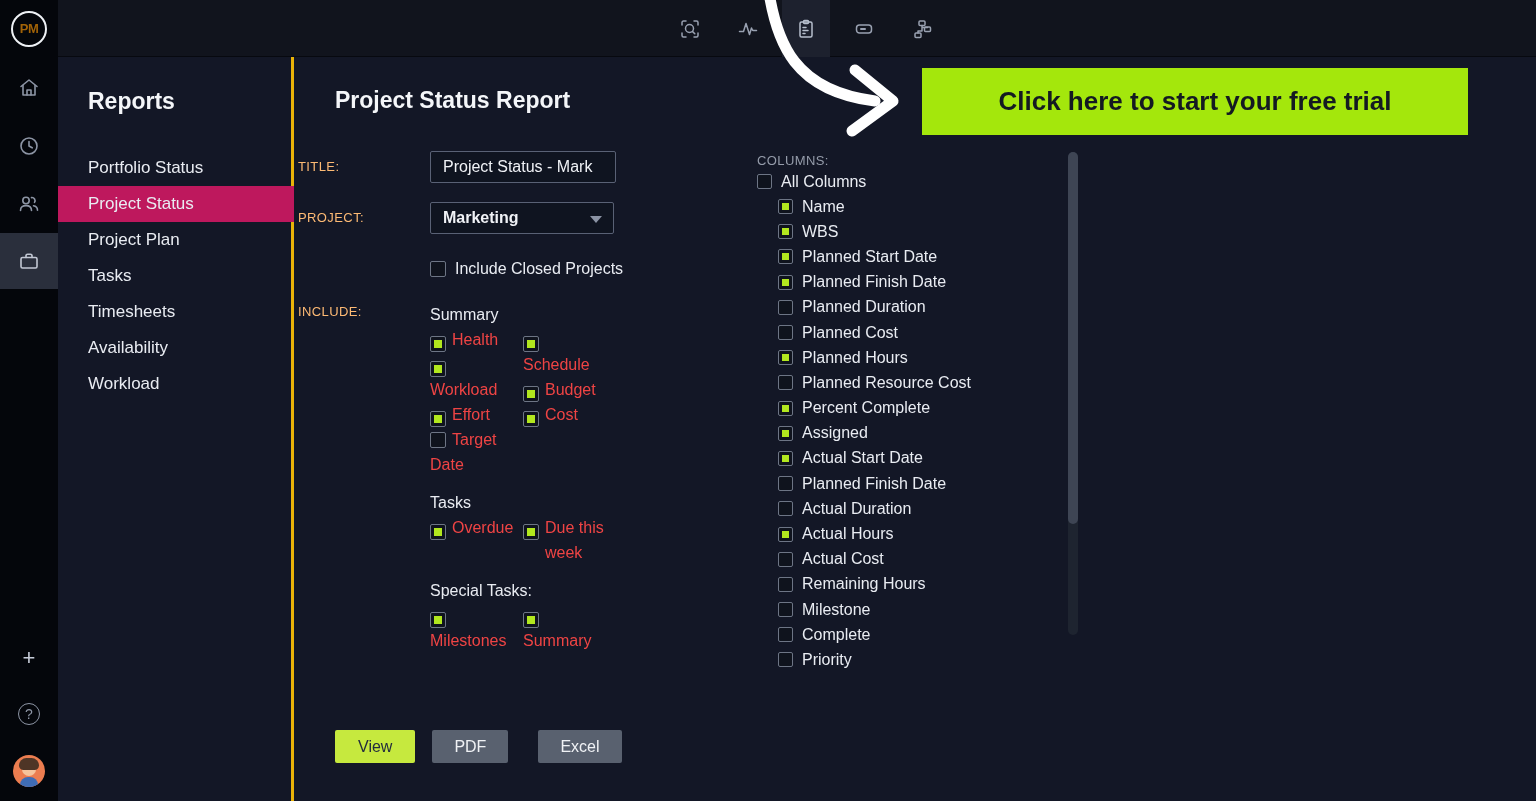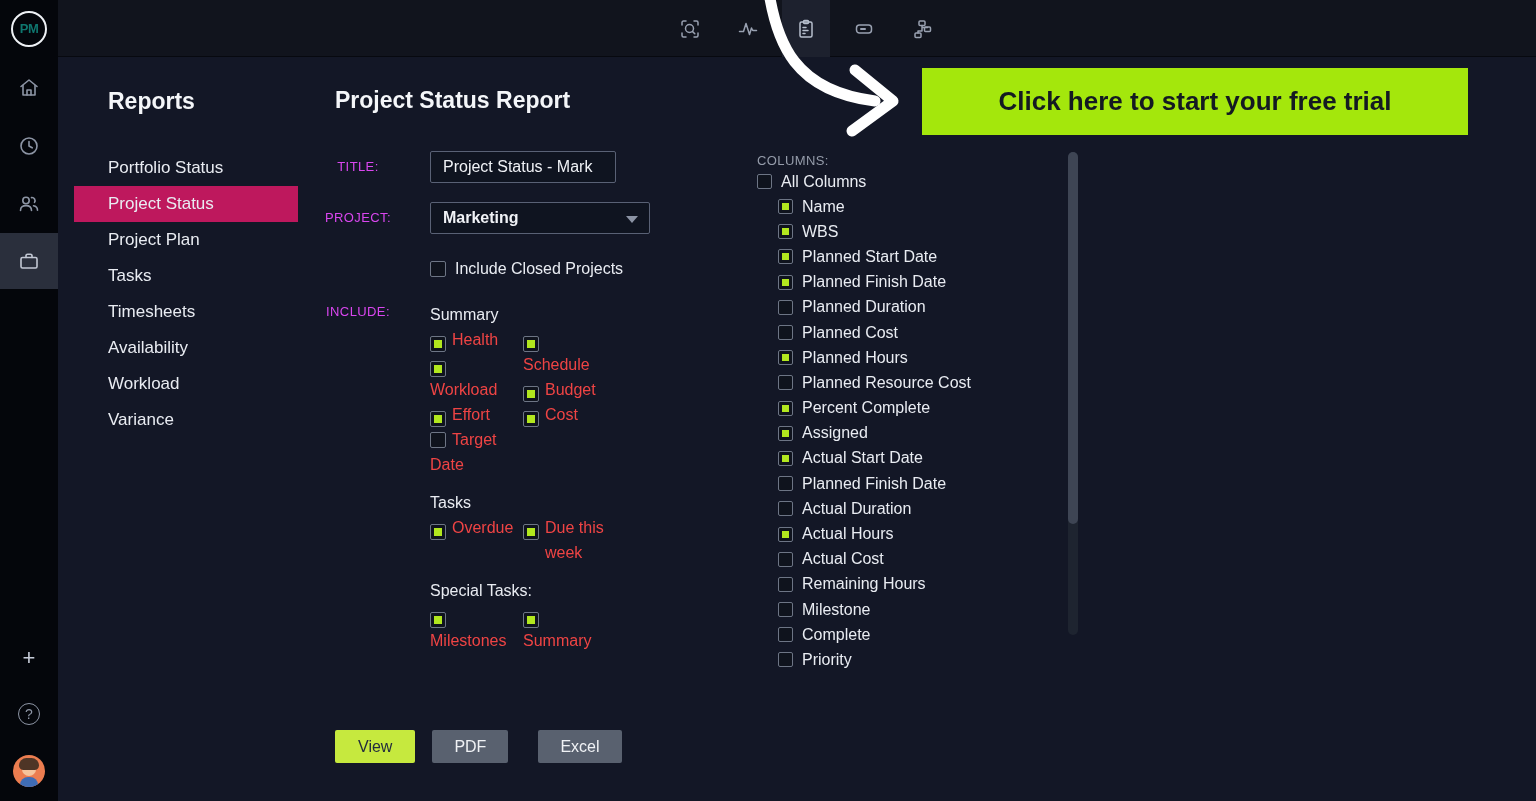--- a/index.html
+++ b/index.html
@@ -9,48 +9,48 @@
   
   .topbar { position:absolute; left:58px; top:0; right:0; height:57px; background:#11141d; border-bottom:1px solid #07090f; }
   .top-icon { position:absolute; top:0; width:48px; height:57px; display:flex; align-items:center; justify-content:center; cursor:pointer; }
   .top-icon svg { stroke:#99a1b1; fill:none; stroke-width:1.5; stroke-linecap:round; stroke-linejoin:round; }
   .top-icon.active { background:#1d212e; }
   .top-icon.active svg { stroke:#b7bfcd; }
 
   
   .rail { position:absolute; left:0; top:0; width:58px; height:801px; background:#04060b; z-index:3; }
   .rail-logo { width:58px; height:57px; display:flex; align-items:center; justify-content:center; cursor:pointer; }
-  .logo-circle { width:36px; height:36px; border:2.5px solid #eef1f5; border-radius:50%; display:flex; align-items:center; justify-content:center; color:#0f766e; font-weight:bold; font-size:13px; letter-spacing:-0.5px; }
+  .logo-circle { width:36px; height:36px; border:2.5px solid #eef1f5; border-radius:50%; display:flex; align-items:center; justify-content:center; color:#a16207; font-weight:bold; font-size:13px; letter-spacing:-0.5px; }
   .rail-item { position:absolute; left:0; width:58px; height:56px; display:flex; align-items:center; justify-content:center; cursor:pointer; }
   .rail-item svg { stroke:#8d95a5; fill:none; stroke-width:1.6; stroke-linecap:round; stroke-linejoin:round; }
   .rail-item.selected { background:#2a2f3c; }
   .rail-item.selected svg { stroke:#c2c8d4; }
   .rail-plus { color:#c6ccd8; font-size:22px; font-weight:400; }
   .rail-help { width:22px; height:22px; border:1.6px solid #8d95a5; border-radius:50%; color:#8d95a5; font-size:14px; display:flex; align-items:center; justify-content:center; }
   .avatar { width:32px; height:32px; border-radius:50%; background:#ec7d50; overflow:hidden; position:relative; }
   .avatar .hair { position:absolute; left:6px; top:3px; width:20px; height:12px; background:#4e3526; border-radius:10px 10px 6px 6px; }
   .avatar .face { position:absolute; left:9px; top:8px; width:14px; height:13px; background:#f6c49c; border-radius:50%; }
   .avatar .shirt { position:absolute; left:7px; top:22px; width:18px; height:10px; background:#3f6cb5; border-radius:8px 8px 0 0; }
 
   
-  .sidebar { position:absolute; left:74px; top:57px; width:240px; bottom:0; background:#131726; border-right:3px solid #eab308; }
+  .sidebar { position:absolute; left:54px; top:57px; width:240px; bottom:0; background:#131726; border-right:3px solid #eab308; }
   .sidebar-title { position:absolute; left:34px; top:31px; font-size:23px; font-weight:bold; color:#f4f6f9; }
   .sidebar-list { position:absolute; left:0; top:93px; width:240px; }
   .side-item { height:36px; line-height:36px; padding-left:34px; font-size:17px; color:#e9ecf2; cursor:pointer; }
   .side-item.selected { background:#be185d; }
 
   
   .main { position:absolute; left:298px; top:57px; right:0; bottom:0; background:#131726; }
   .report-heading { position:absolute; left:37px; top:30px; font-size:23px; font-weight:bold; color:#f4f6f9; }
-  .f-label { position:absolute; left:0; width:120px; text-align:center; font-size:13px; color:#d946ef; letter-spacing:0.4px; }
+  .f-label { position:absolute; left:0; width:120px; text-align:left; font-size:13px; color:#fdba74; letter-spacing:0.4px; }
   .lbl-title { top:94px; line-height:32px; }
   .lbl-project { top:145px; line-height:32px; }
   .lbl-include { top:247px; line-height:16px; }
   .title-input { position:absolute; left:132px; top:94px; width:186px; height:32px; background:#0f1420; border:1.5px solid #596175; border-radius:2px; color:#f0f2f6; font-size:16px; padding:0 12px; font-family:"Liberation Sans",sans-serif; }
-  .select { position:absolute; left:132px; top:145px; width:220px; height:32px; background:#0f1420; border:1.5px solid #596175; border-radius:2px; display:flex; align-items:center; padding:0 12px; cursor:pointer; }
+  .select { position:absolute; left:132px; top:145px; width:184px; height:32px; background:#0f1420; border:1.5px solid #596175; border-radius:2px; display:flex; align-items:center; padding:0 12px; cursor:pointer; }
   .select-value { color:#f0f2f6; font-size:16px; font-weight:bold; }
   .caret { position:absolute; right:11px; top:13px; width:0; height:0; border-left:6px solid transparent; border-right:6px solid transparent; border-top:7px solid #8b93a4; }
 
   .cb { flex:none; display:inline-flex; align-items:center; justify-content:center; width:16px; height:16px; background:#0f131d; border:1.5px solid #6d7585; border-radius:2px; cursor:pointer; vertical-align:-3px; }
   .cb.checked::after { content:""; width:8px; height:8px; background:#b2e71e; }
   .cb.small { width:15px; height:15px; }
   .cb.small.checked::after { width:7px; height:7px; }
 
   .closed-row { position:absolute; left:132px; top:203px; display:flex; align-items:center; gap:9px; font-size:16px; color:#e9ecf2; }
 
@@ -179,21 +179,20 @@
   <div class="sidebar">
     <div class="sidebar-title">Reports</div>
     <div class="sidebar-list" id="sidebar-list">
         <div class="side-item">Portfolio Status</div>
         <div class="side-item selected">Project Status</div>
         <div class="side-item">Project Plan</div>
         <div class="side-item">Tasks</div>
         <div class="side-item">Timesheets</div>
         <div class="side-item">Availability</div>
         <div class="side-item">Workload</div>
-        <div class="side-item">Variance</div>
       </div>
   </div>
 
   <div class="main">
     <div class="report-heading">Project Status Report</div>
 
     <div class="f-label lbl-title">TITLE:</div>
     <input class="title-input" value="Project Status - Mark" style="">
 
     <div class="f-label lbl-project">PROJECT:</div>

